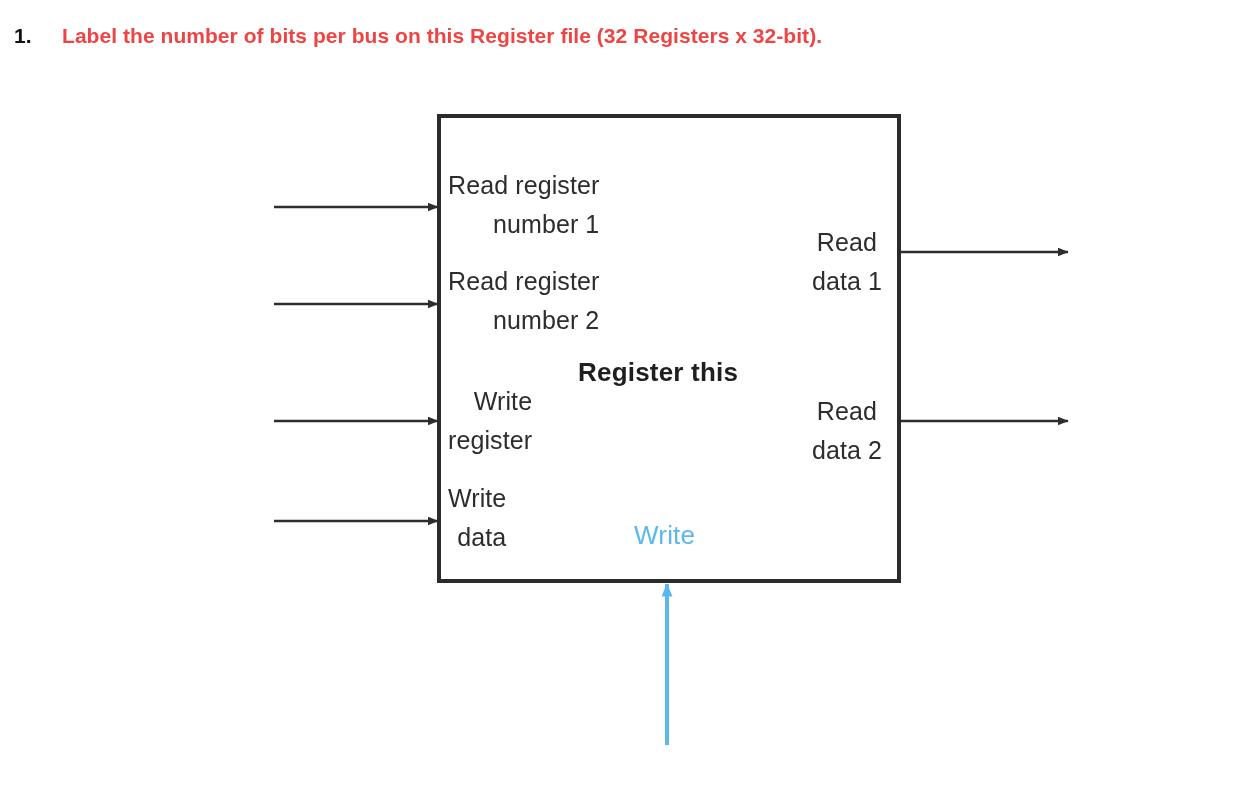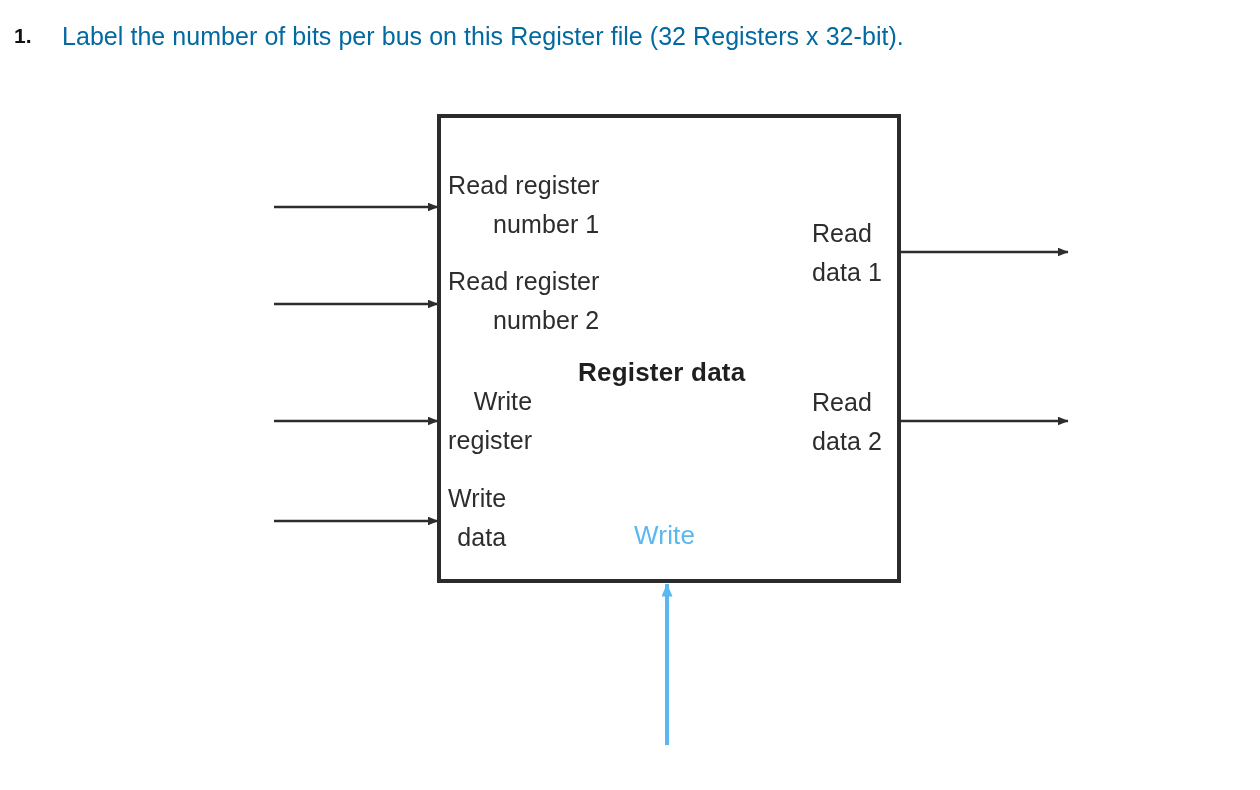--- a/index.html
+++ b/index.html
@@ -30,23 +30,23 @@
   #question-number {
     font-size: 21px;
     font-weight: 600;
     color: #111111;
     width: 48px;
     flex: 0 0 48px;
     line-height: 28px;
     letter-spacing: 0.1px;
   }
   #question-text {
-    font-size: 25px;
-    font-weight: 400;
-    color: #0369a1;
+    font-size: 21px;
+    font-weight: 700;
+    color: #ef4444;
     line-height: 28px;
     letter-spacing: 0.05px;
     white-space: nowrap;
   }
 
   
   #diagram {
     position: absolute;
     left: 0;
     top: 0;
@@ -71,21 +71,21 @@
   
   .port-label {
     position: absolute;
     font-size: 25px;
     line-height: 39px;
     color: #2d2d2d;
     white-space: pre-line;
     letter-spacing: 0.1px;
   }
   .port-label.left  { text-align: right; }
-  .port-label.right { text-align: left; }
+  .port-label.right { text-align: center; margin-top: 9px; }
 
   #label-read-reg-1 { left: 448px; top: 166px; }
   #label-read-reg-2 { left: 448px; top: 262px; }
   #label-write-reg  { left: 448px; top: 382px; }
   #label-write-data { left: 448px; top: 479px; }
 
   #label-read-data-1 { right: 378px; top: 214px; }
   #label-read-data-2 { right: 378px; top: 383px; }
 
   #label-register-file {
@@ -146,21 +146,21 @@
     <g stroke="#2d2d2d" stroke-width="2.6" fill="none" marker-end="url(#arrowDark)">
       <line class="hit" x1="899" y1="252" x2="1068" y2="252"></line>
       <line class="hit" x1="899" y1="421" x2="1068" y2="421"></line>
     </g>
 
     <line class="hit" x1="667" y1="745" x2="667" y2="584" stroke="#5BB8EE" stroke-width="4" fill="none" marker-end="url(#arrowBlue)"></line>
   </svg>
 
   <div id="register-file-box"></div>
 
-  <div id="label-register-file">Register data</div>
+  <div id="label-register-file">Register this</div>
 
   <div class="port-label left" id="label-read-reg-1">Read register
 number 1</div>
   <div class="port-label left" id="label-read-reg-2">Read register
 number 2</div>
   <div class="port-label left" id="label-write-reg">Write
 register</div>
   <div class="port-label left" id="label-write-data">Write
 data</div>
 

